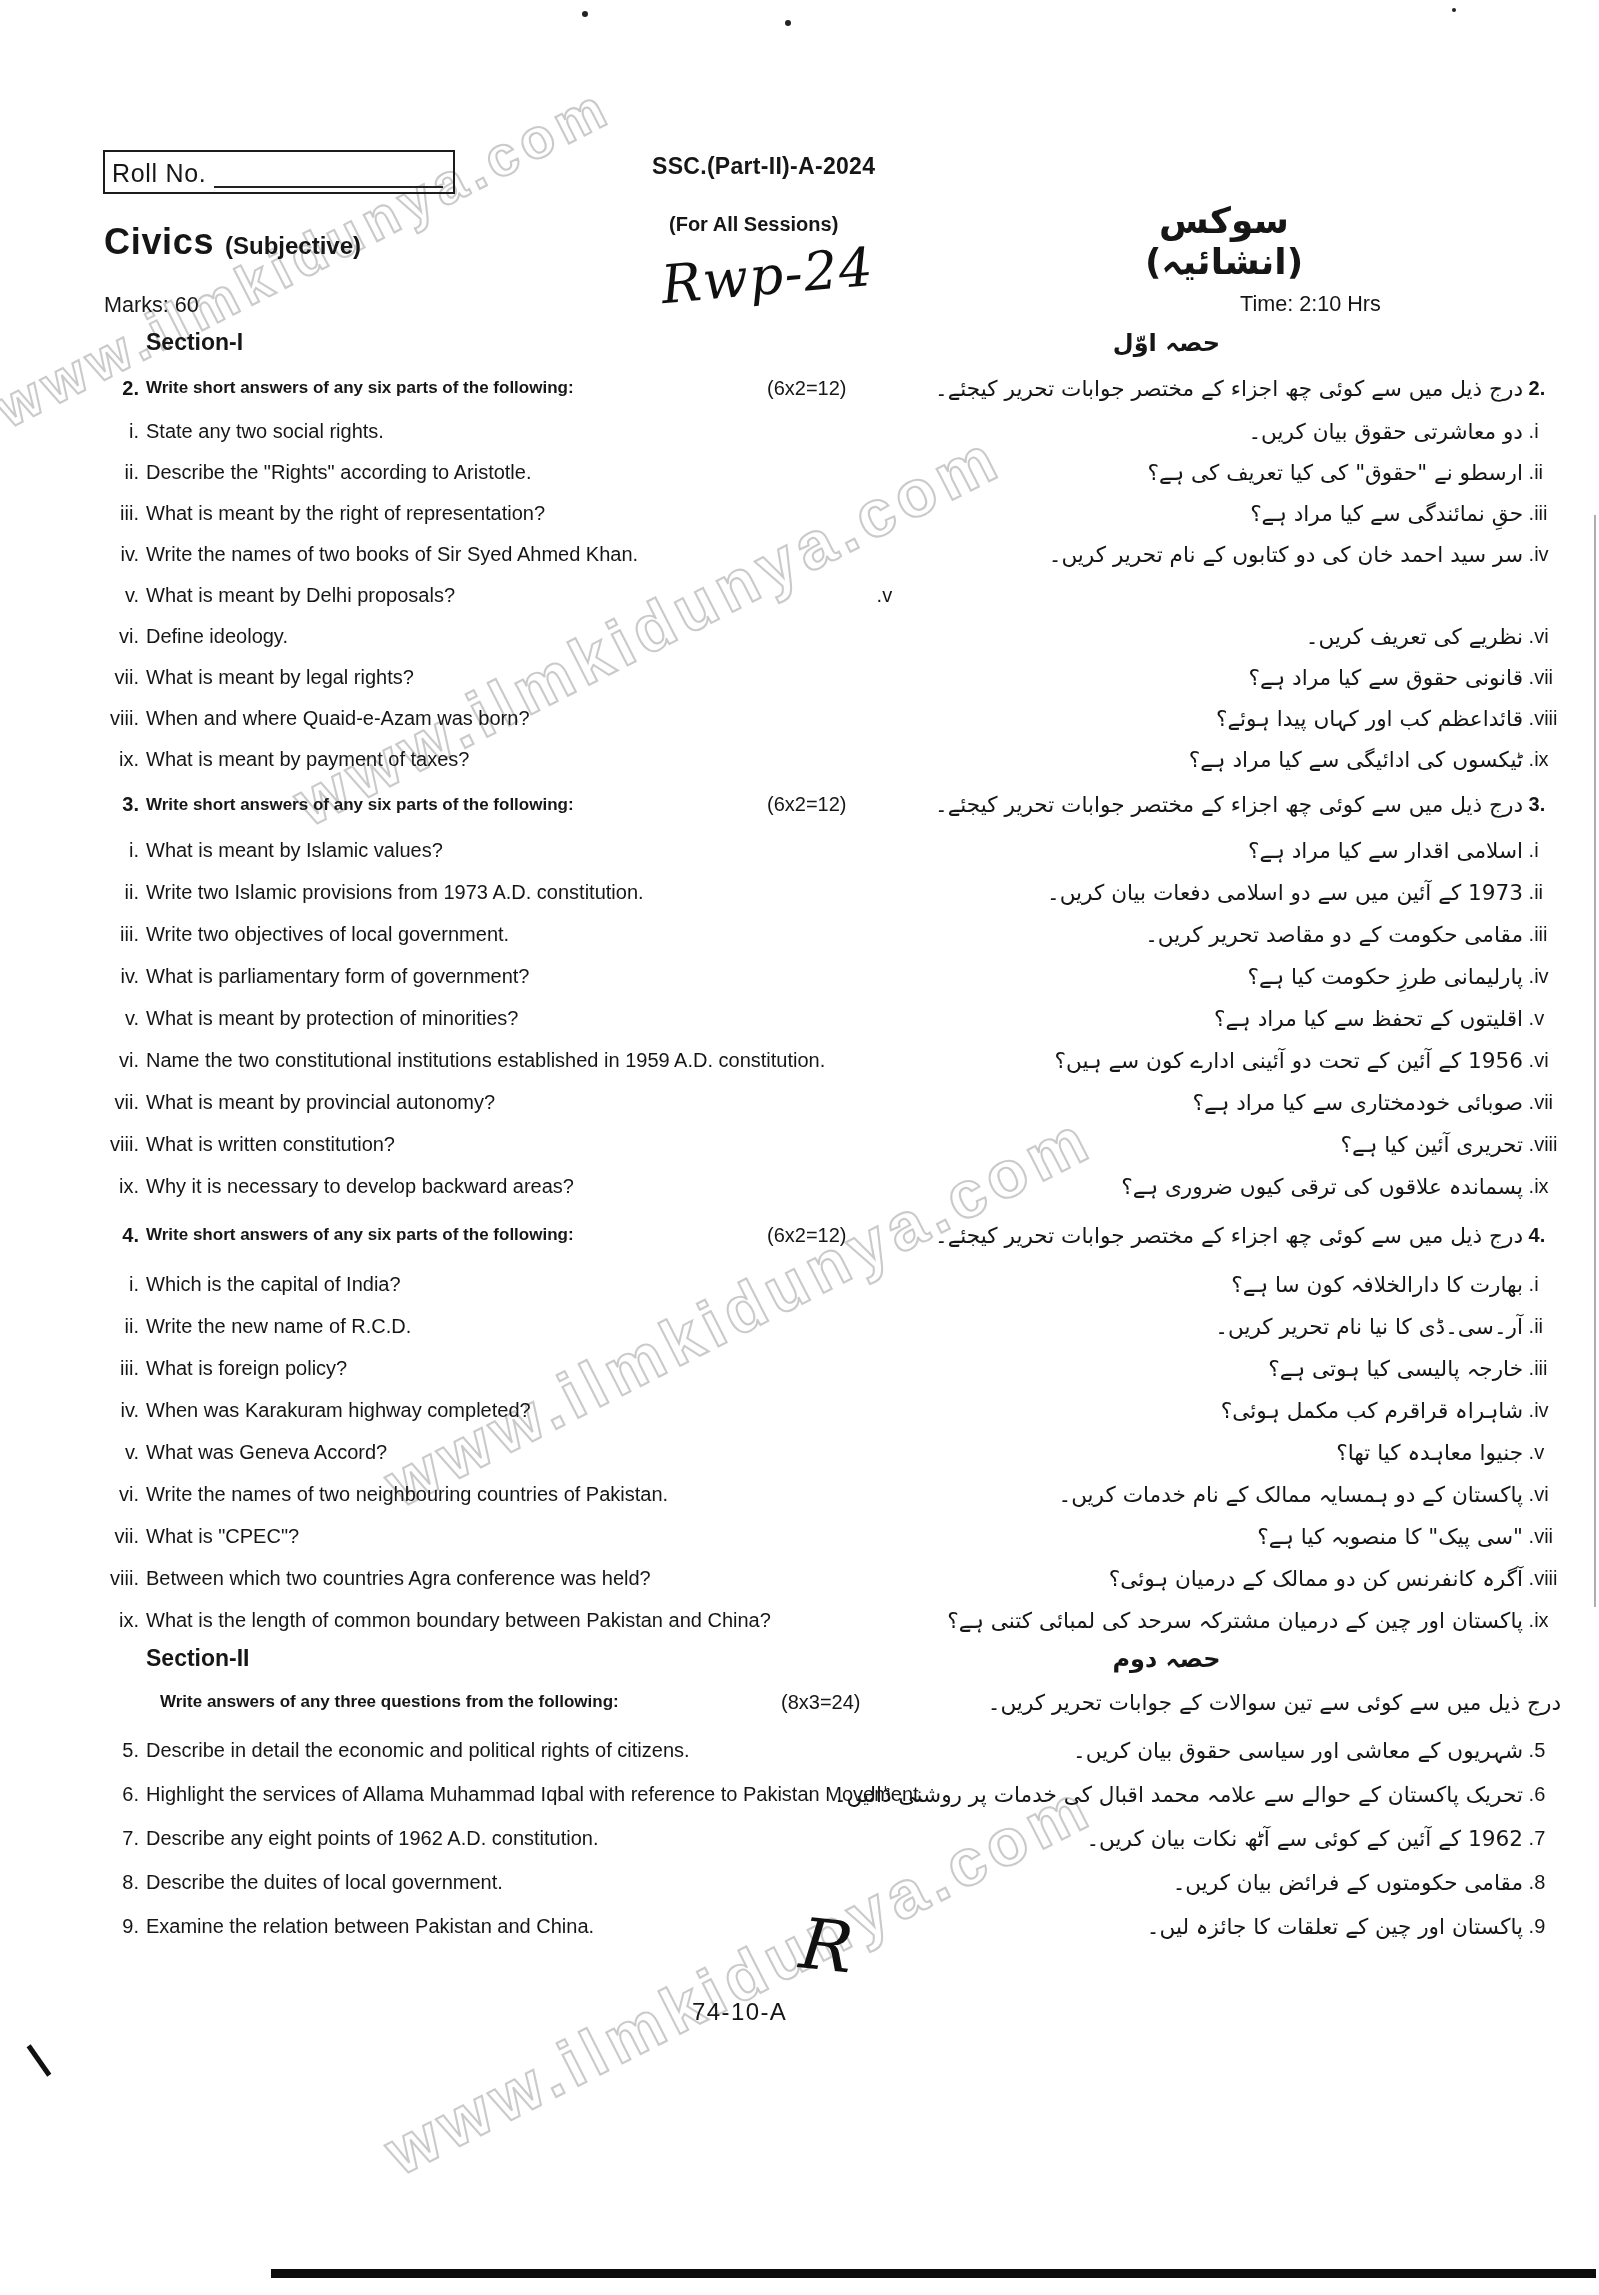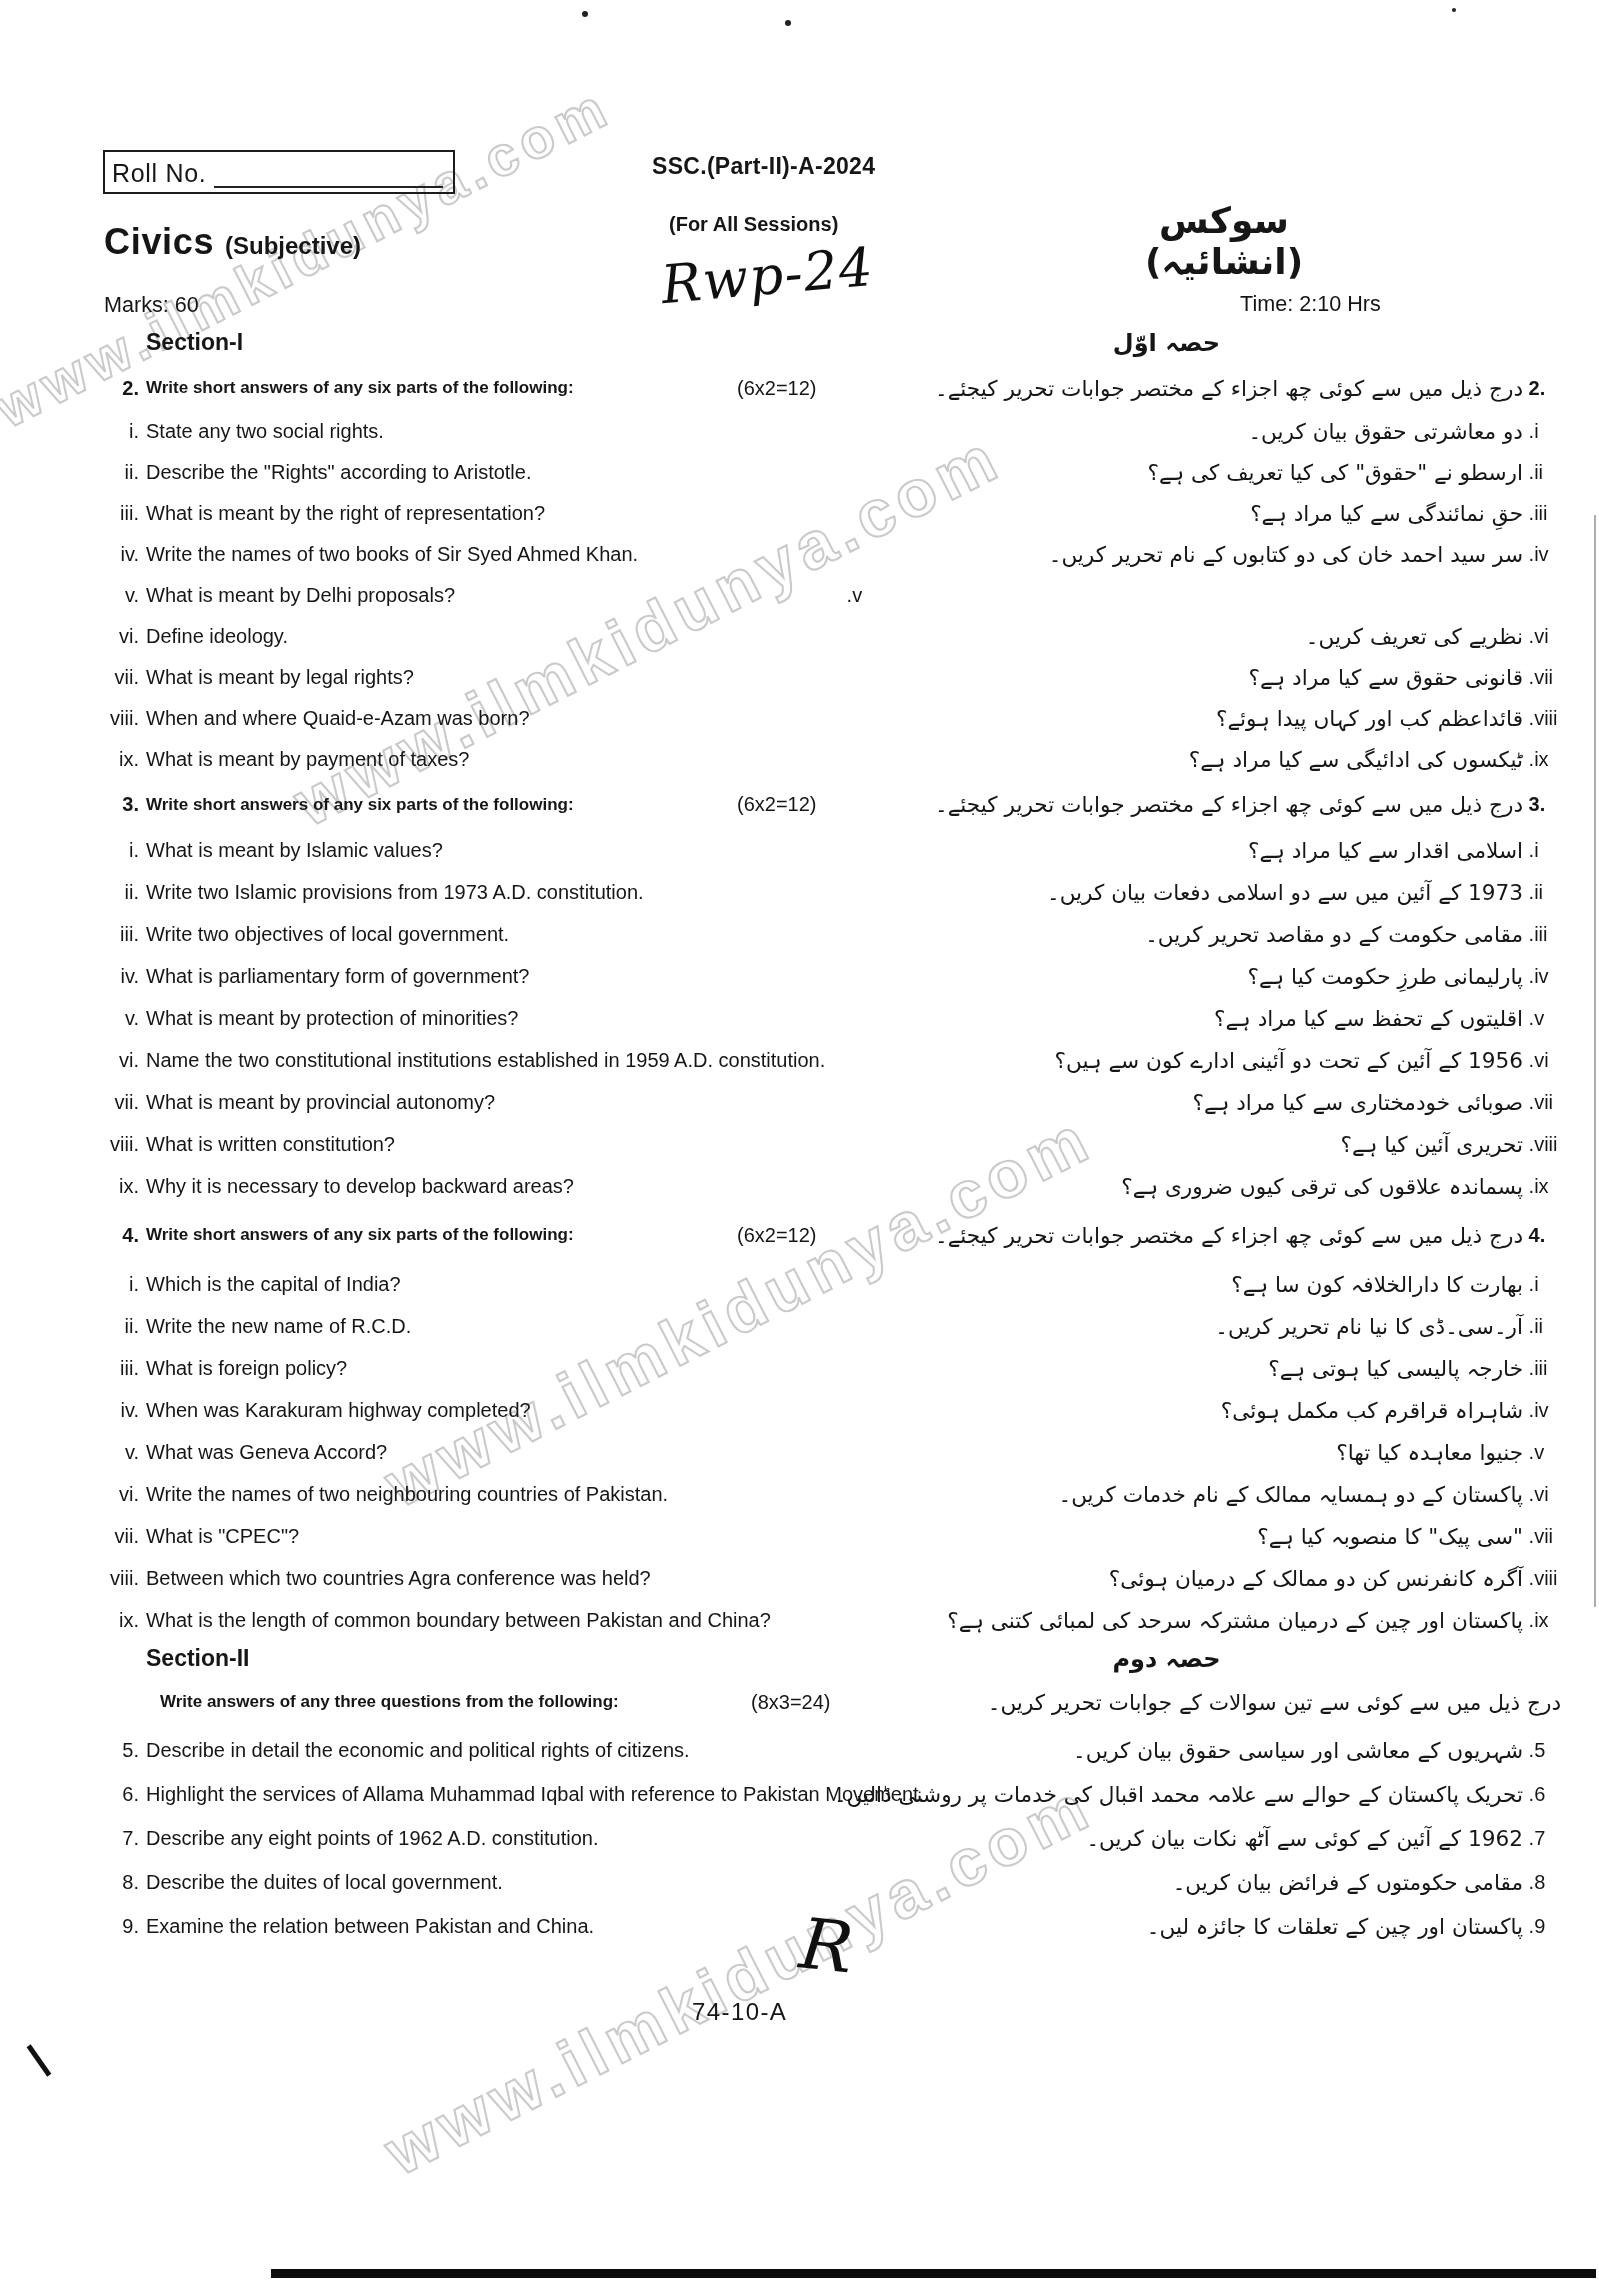--- a/index.html
+++ b/index.html
@@ -31,21 +31,21 @@
     left:800px;top:1905px;font-size:70px;font-family:"DejaVu Serif",serif;
     font-style:italic;transform:rotate(6deg);color:#101010;
   }
   .footer-code{left:692px;top:1998px;font-size:24px;letter-spacing:1.4px;}
   
   .rows{position:absolute;left:104px;top:320px;width:1457px;}
   .row{display:flex;align-items:center;}
   .en-label{width:42px;text-align:right;padding-right:7px;box-sizing:border-box;
     font-size:20px;flex:none;}
   .en-text{width:591px;flex:none;font-size:20px;white-space:nowrap;overflow:visible;}
-  .markscol{width:104px;flex:none;font-size:20px;}
+  .markscol{width:104px;flex:none;font-size:20px;margin-left:30px;}
   .ur-text{flex:1;min-width:0;direction:rtl;text-align:right;white-space:nowrap;
     overflow:visible;font-size:21.6px;font-family:"DejaVu Sans",sans-serif;}
   .ur-label{width:38px;flex:none;text-align:left;padding-left:5.6px;box-sizing:border-box;
     font-size:20px;}
   .row.hdr .en-label,.row.hdr .ur-label{font-weight:bold;}
   .row.hdr .en-text{font-weight:bold;font-size:17px;}
   .row.hdr .ur-text{font-weight:normal;}
   .r-sect{height:45px;}
   .r-sect .en-text{width:626px;text-align:left;font-weight:bold;font-size:23px;}
   .r-sect .ur-text{text-align:center;font-weight:bold;font-size:24px;}

